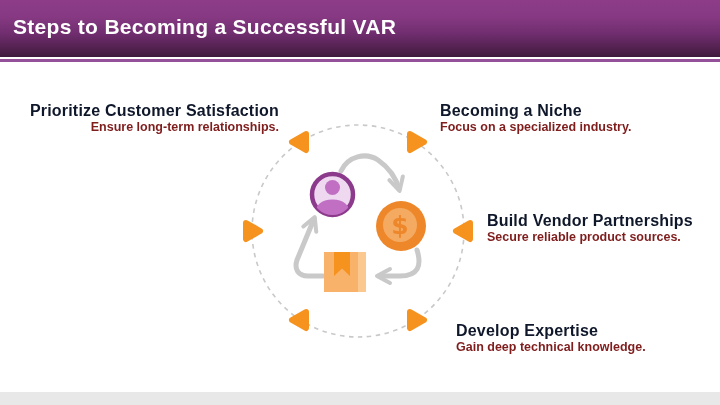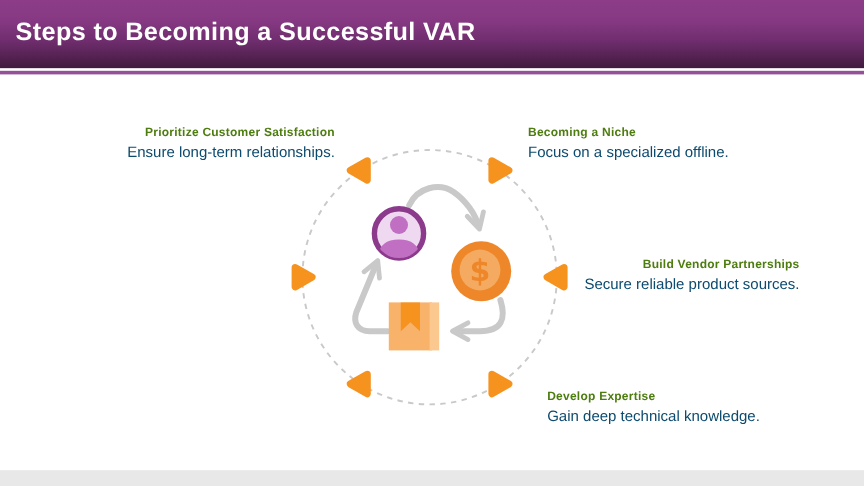--- a/index.html
+++ b/index.html
@@ -21,27 +21,27 @@
     margin:0;padding:15px 0 0 13px;
     font-size:21px;line-height:24px;font-weight:700;
     color:#ffffff;letter-spacing:.3px;
   }
   .accent-line{
     position:absolute;left:0;top:59px;width:720px;height:3px;
     background:#94519a;
   }
   
   .step{position:absolute;white-space:nowrap;}
-  .step .t{font-size:10px;font-weight:700;color:#4d7c0f;line-height:17px;letter-spacing:.2px;}
-  .step .s{font-size:12.5px;font-weight:400;color:#0c4a6e;line-height:16px;}
+  .step .t{font-size:16px;font-weight:700;color:#0f172a;line-height:17px;letter-spacing:.2px;}
+  .step .s{font-size:12.5px;font-weight:700;color:#7f1d1d;line-height:16px;}
   .step.right-align{text-align:right;}
   .step.tl{top:102px;right:441px;}
   .step.tr{top:102px;left:440px;}
   .step.ml{top:212px;right:490px;}
-  .step.mr{top:212px;left:487px;text-align:right;}
+  .step.mr{top:212px;left:487px;}
   .step.bl{top:322px;right:437px;}
   .step.br{top:322px;left:456px;}
   
   .diagram-svg{position:absolute;left:228px;top:116px;}
 </style>
 </head>
 <body>
 
 <div class="slide">
 
@@ -98,21 +98,21 @@
     </g>
   </svg>
 
   <div class="step tl right-align">
     <div class="t">Prioritize Customer Satisfaction</div>
     <div class="s">Ensure long-term relationships.</div>
   </div>
 
   <div class="step tr">
     <div class="t">Becoming a Niche</div>
-    <div class="s">Focus on a specialized offline.</div>
+    <div class="s">Focus on a specialized industry.</div>
   </div>
 
 
   <div class="step mr">
     <div class="t">Build Vendor Partnerships</div>
     <div class="s">Secure reliable product sources.</div>
   </div>
 
 
   <div class="step br">

